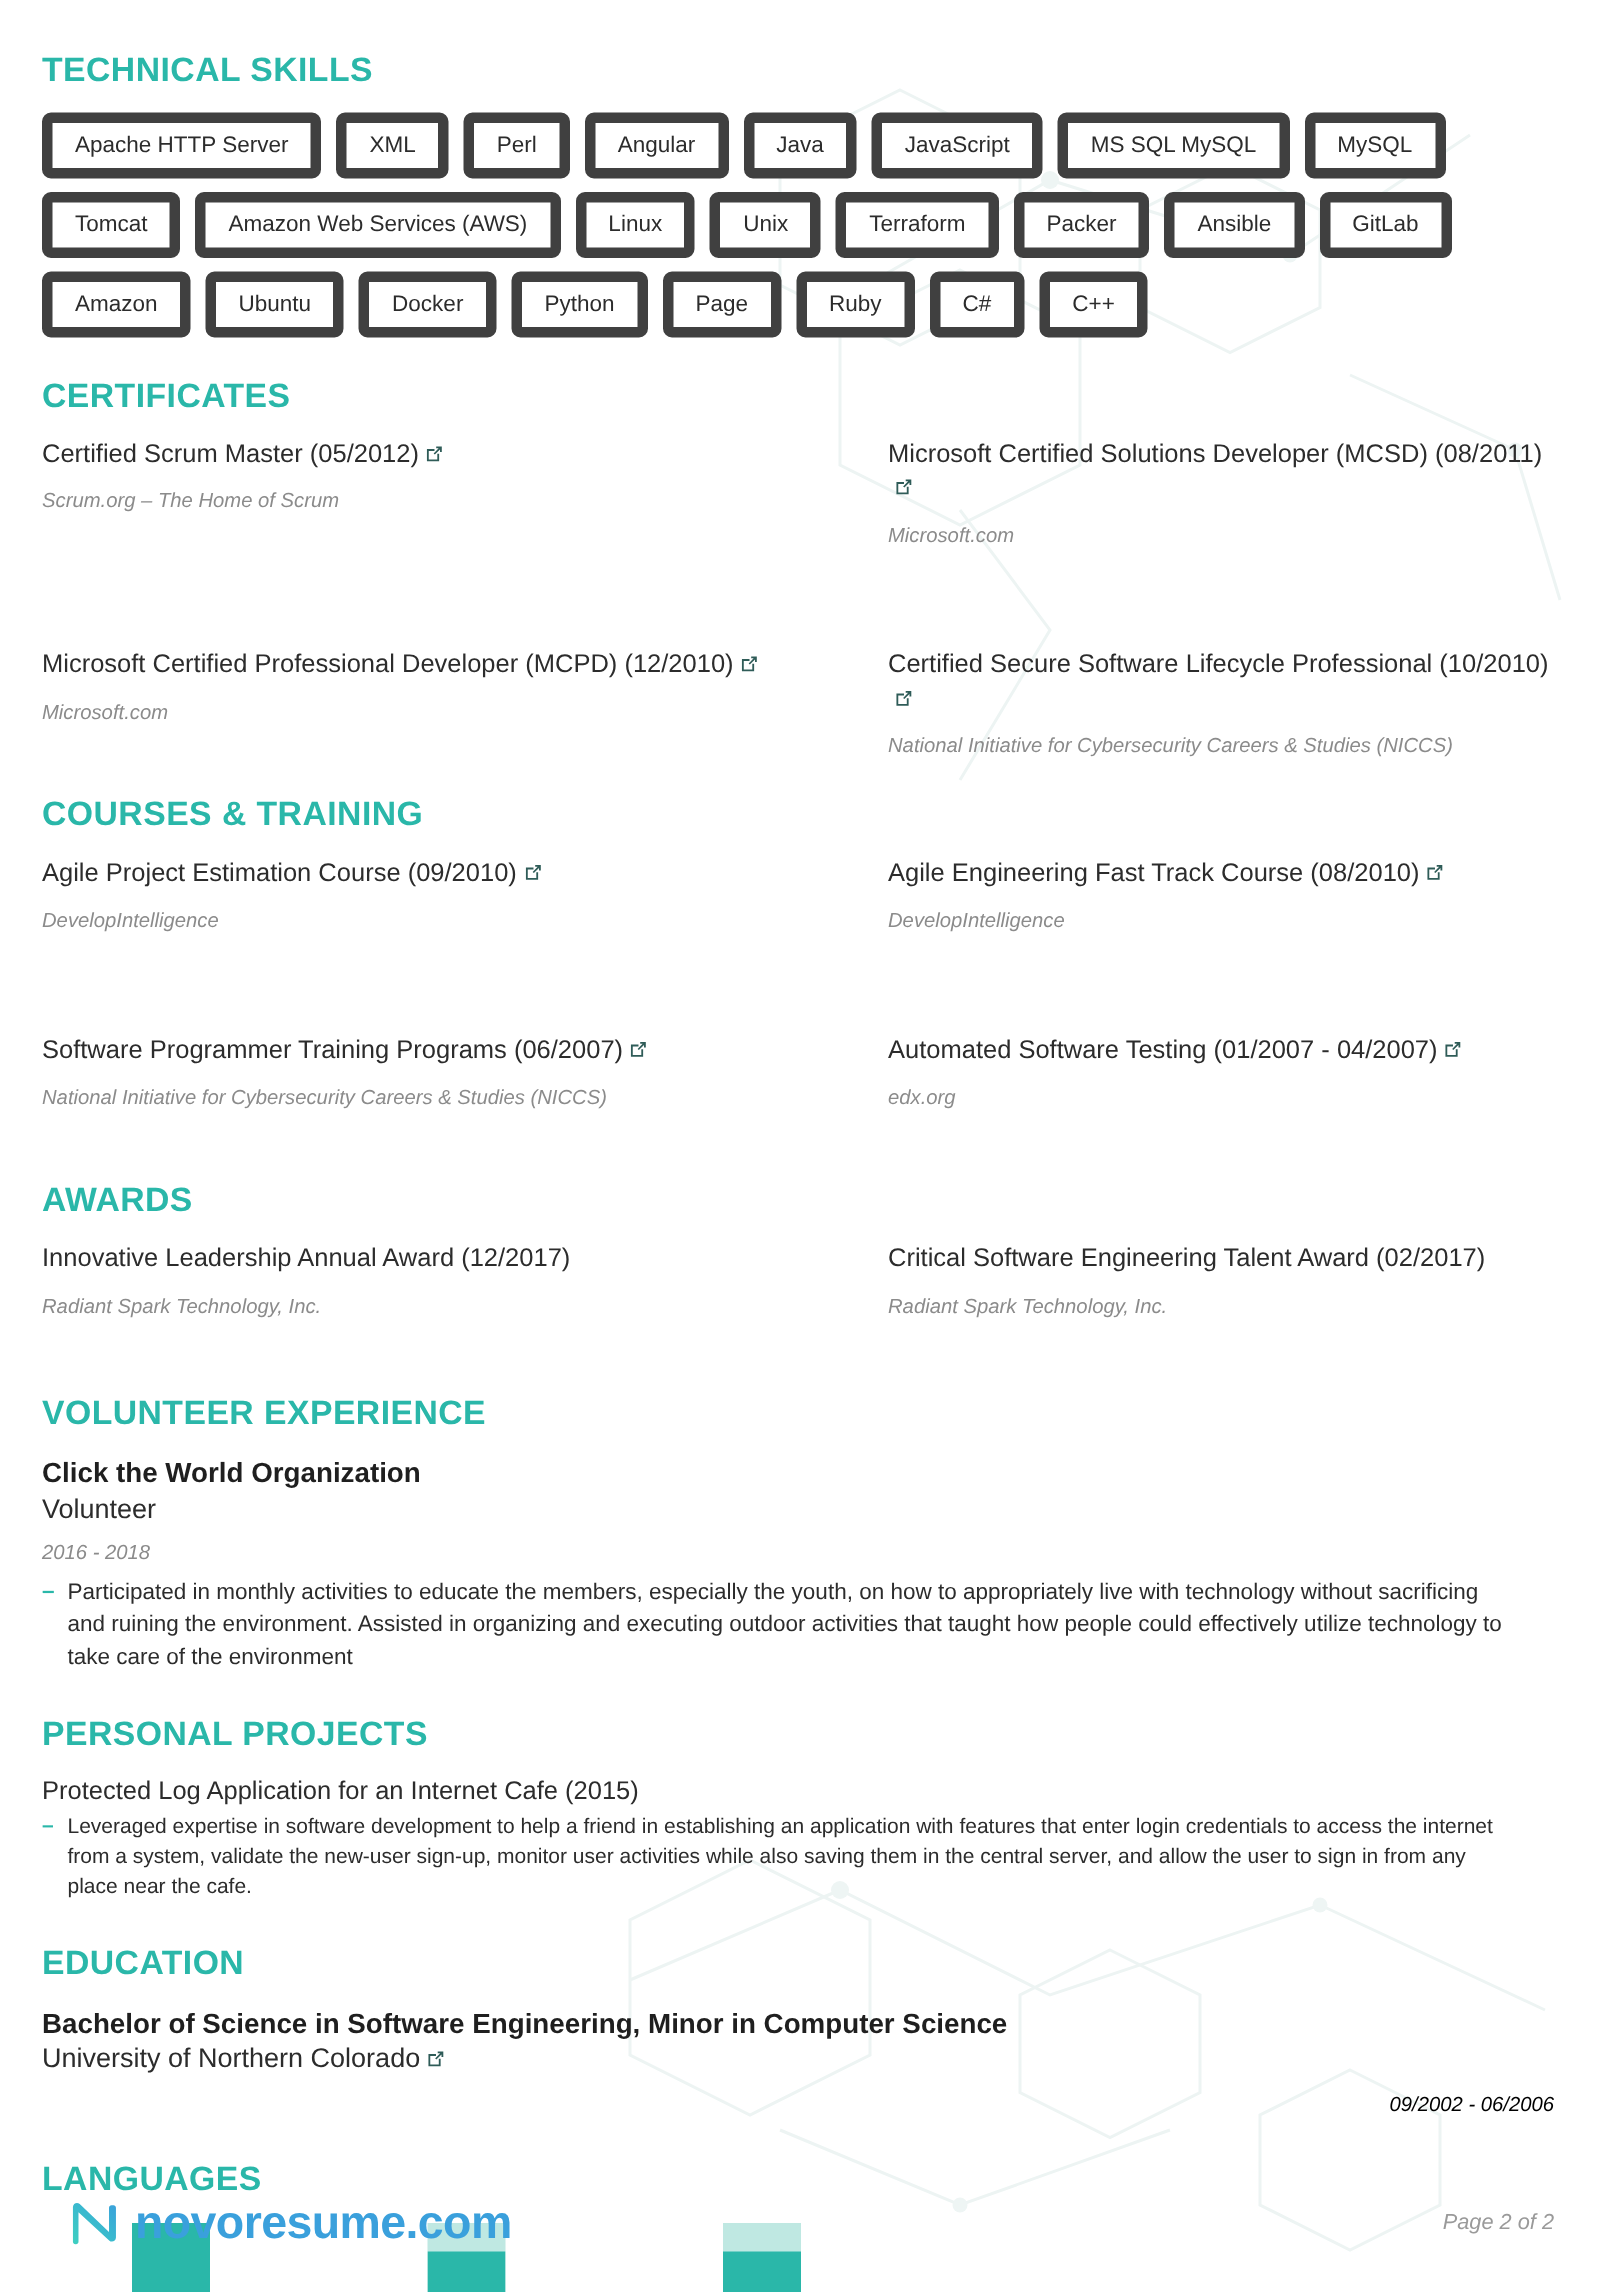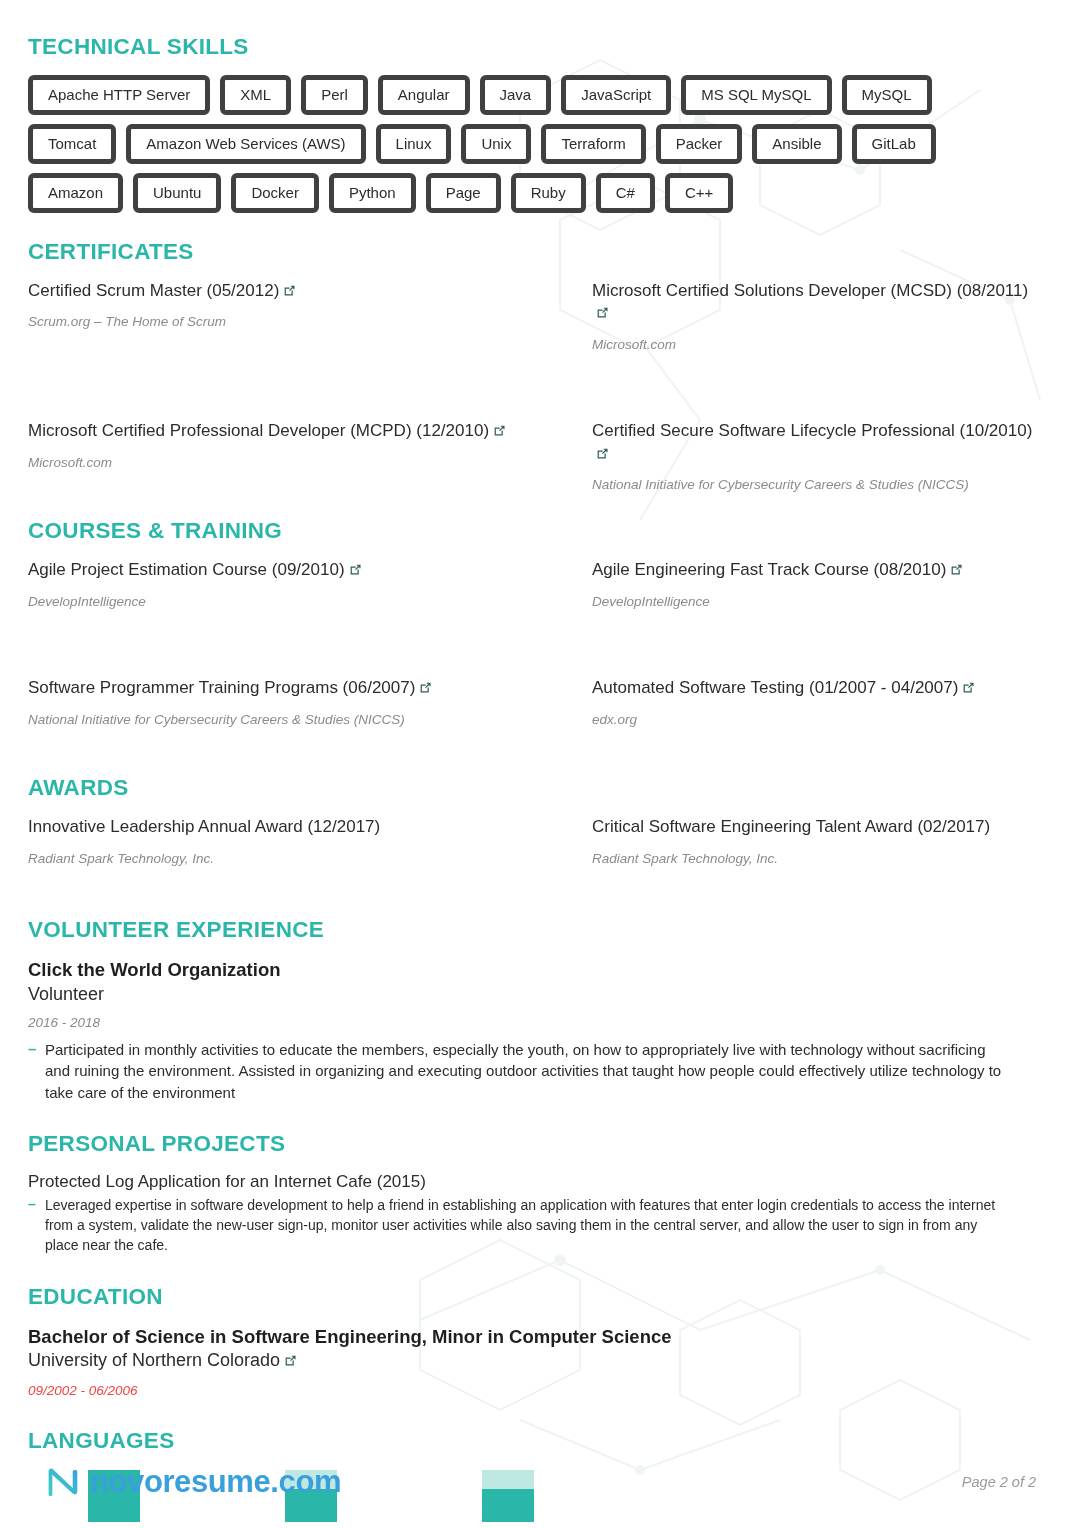--- a/index.html
+++ b/index.html
@@ -40,21 +40,21 @@
   .section { margin-bottom: 26px; }
 
   
   .tags {
     display: flex;
     flex-wrap: wrap;
     gap: 9px 10px;
     max-width: 960px;
   }
   .tag {
-    border: 5px solid #404040;
+    border: 7px solid #404040;
     border-radius: 6px;
     padding: 7px 15px 8px 15px;
     font-size: 15px;
     line-height: 1;
     color: #2c2c2c;
     background: #fff;
     white-space: nowrap;
   }
 
   
@@ -134,22 +134,23 @@
   .edu-degree {
     font-size: 18.5px;
     font-weight: bold;
     color: #1f1f1f;
     line-height: 1.34;
   }
   .edu-school { font-size: 18px; color: #2c2c2c; line-height: 1.32; }
   .edu-dates {
     font-size: 13.5px;
     font-style: italic;
-    color: #ef4444;
+    color: #000000;
     margin-top: 10px;
+    text-align: right;
   }
 
   
   .langs {
     display: flex;
     padding-left: 60px;
     gap: 145px;
     margin-top: 16px;
   }
   .lang { width: 52px; text-align: center; }

